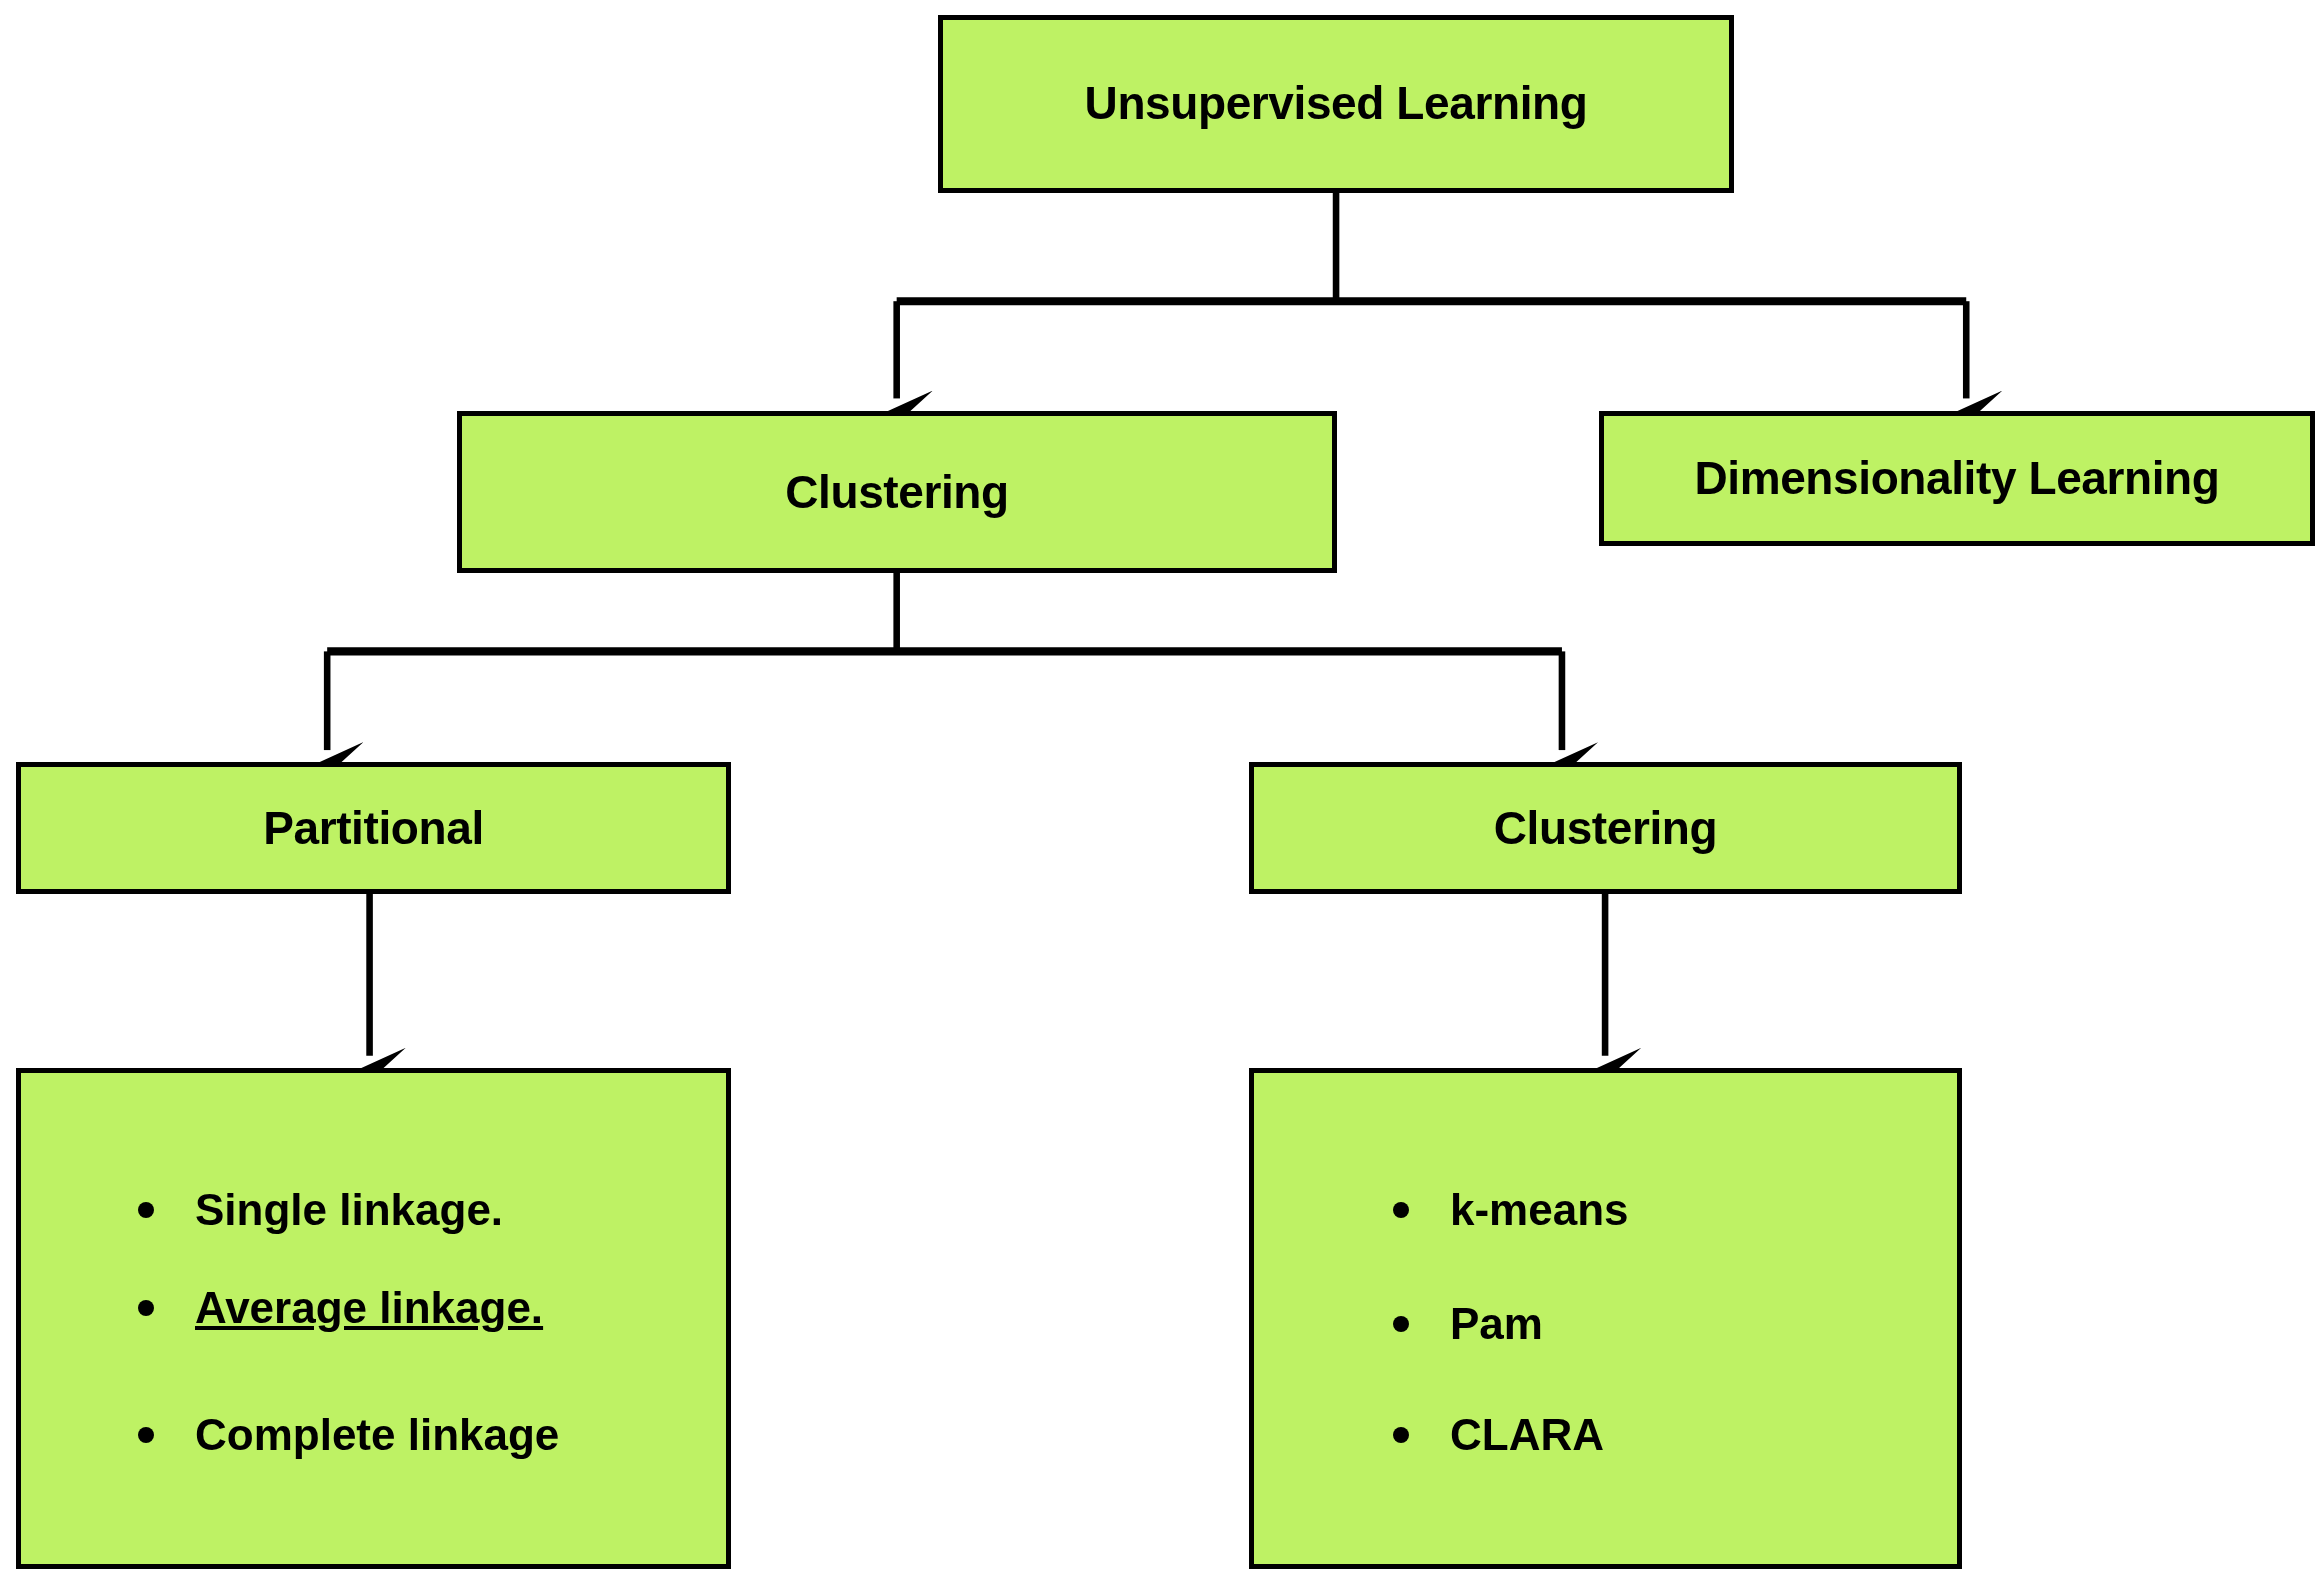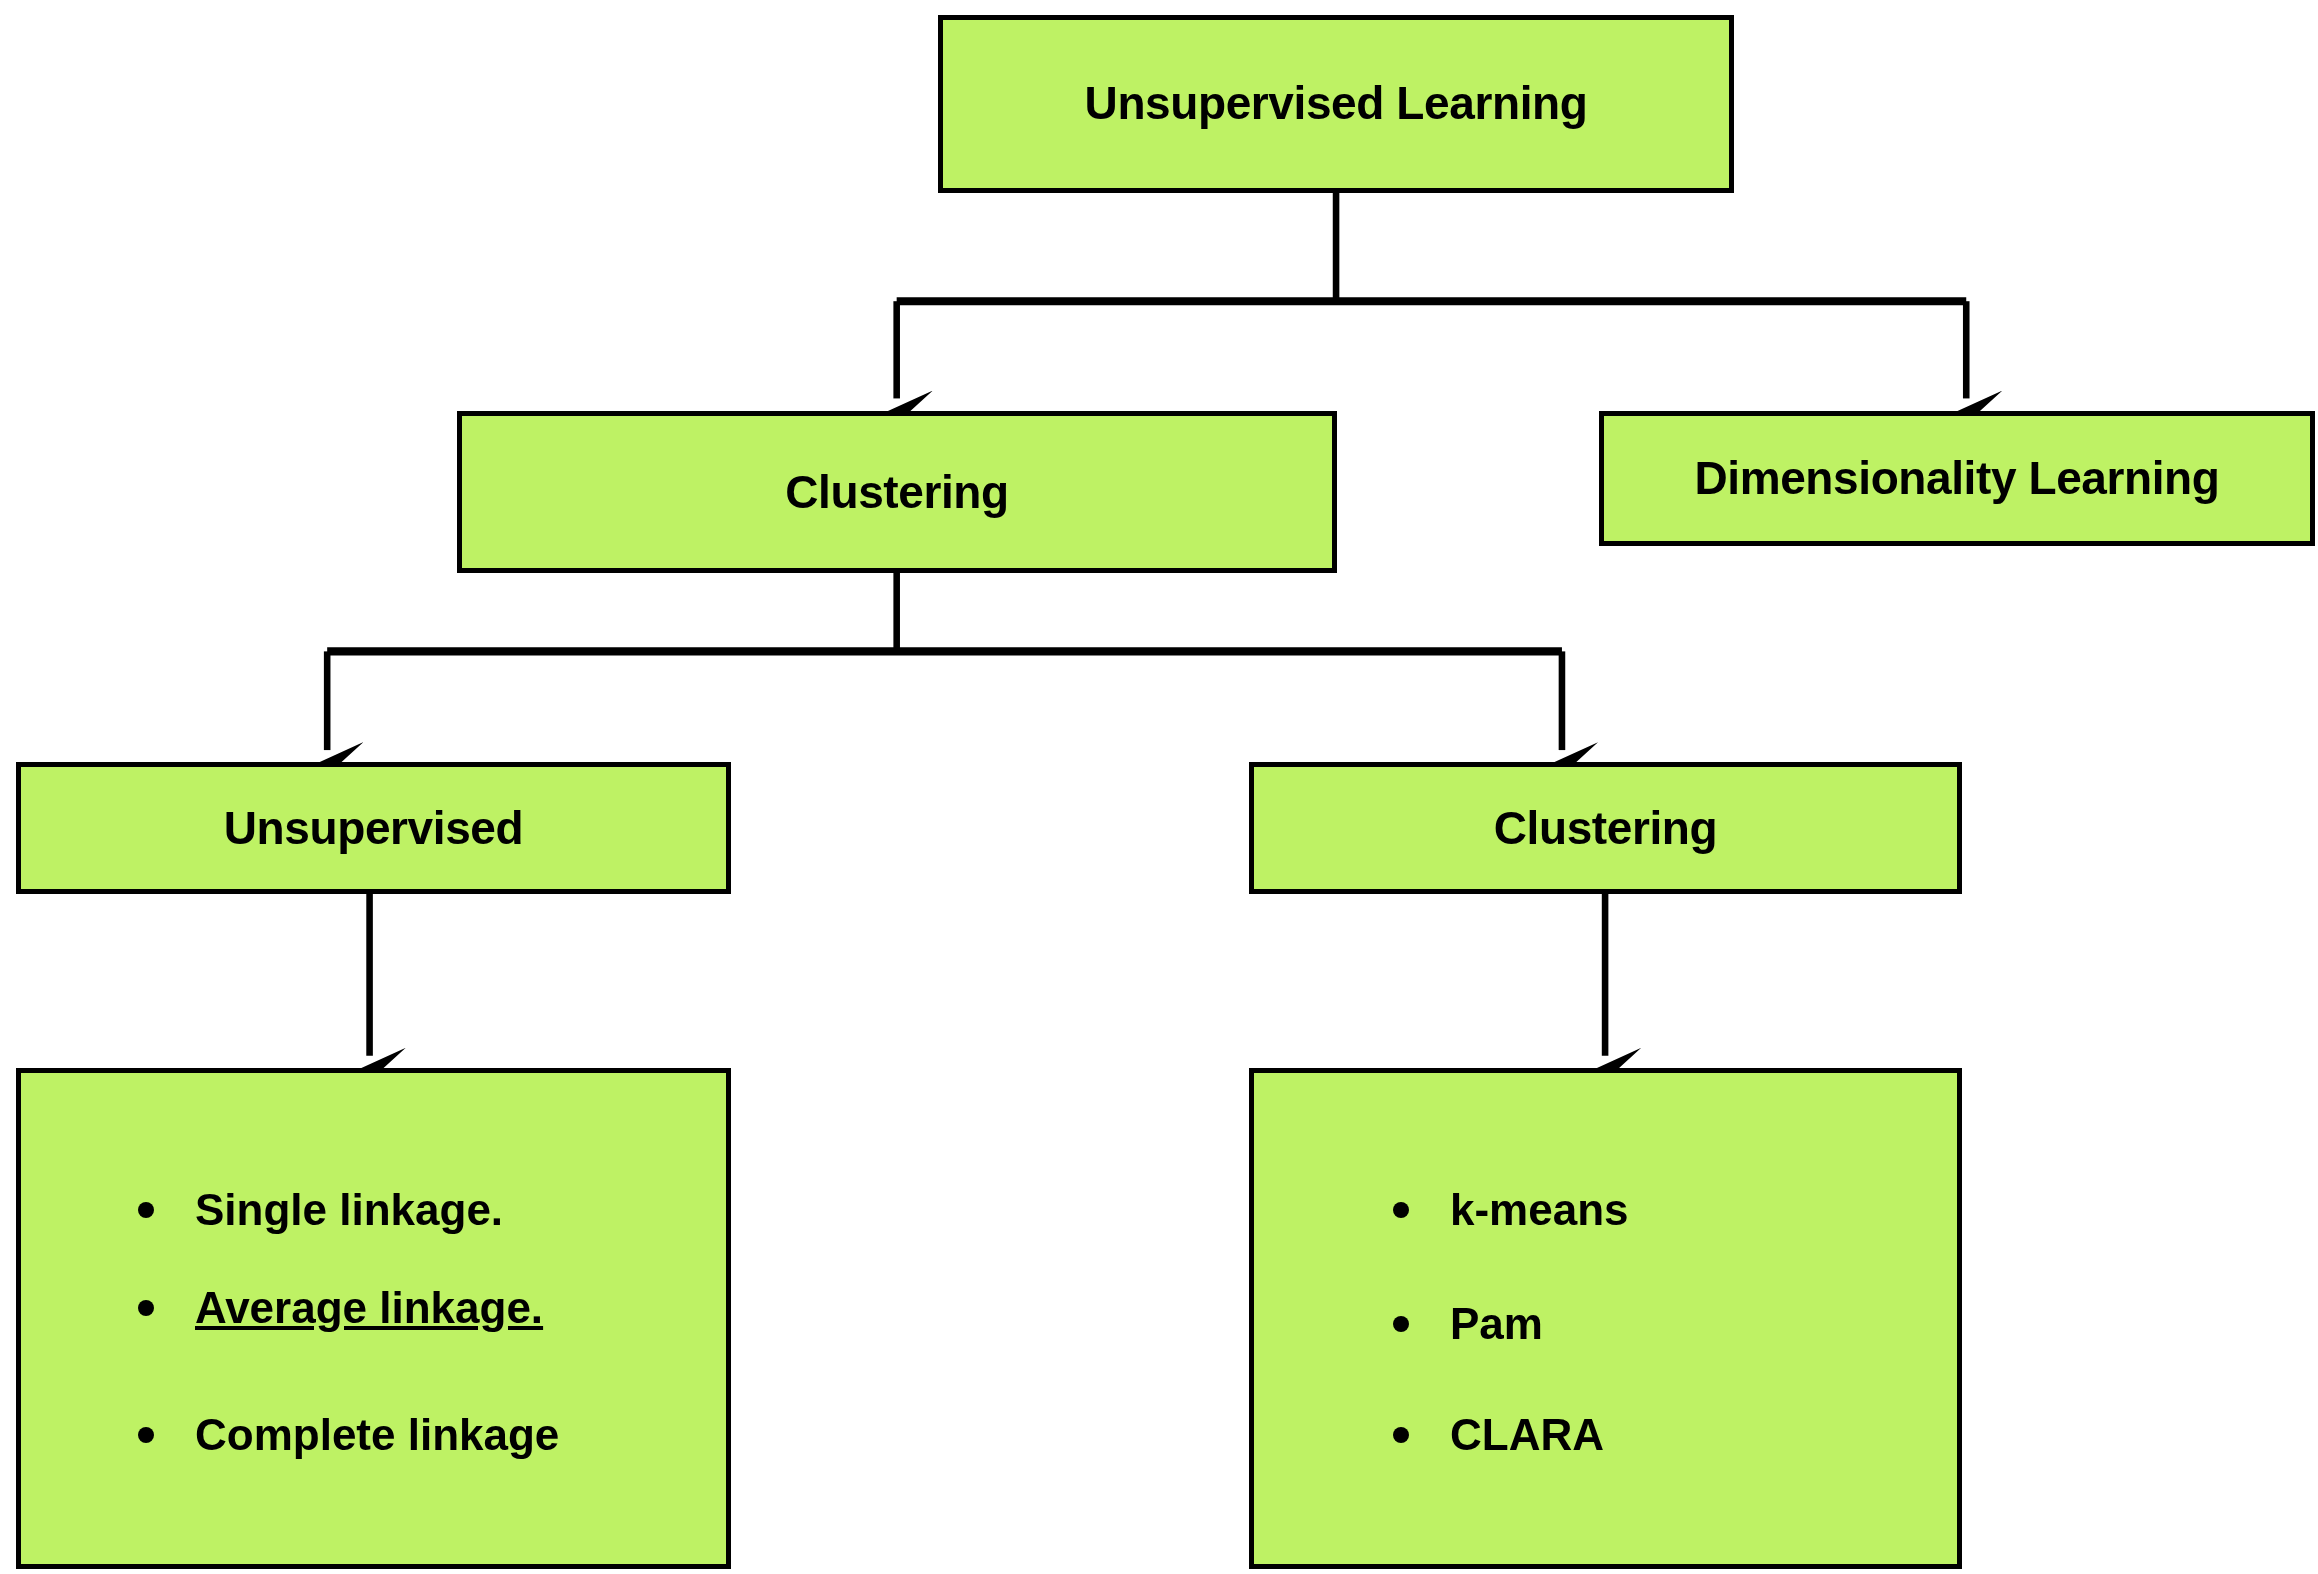--- a/index.html
+++ b/index.html
@@ -115,21 +115,21 @@
 
   <div class="node" style="left:457px; top:411px; width:880px; height:162px;">
     <span class="node-label">Clustering</span>
   </div>
 
   <div class="node" style="left:1599px; top:411px; width:716px; height:135px;">
     <span class="node-label">Dimensionality Learning</span>
   </div>
 
   <div class="node" style="left:16px; top:762px; width:715px; height:132px;">
-    <span class="node-label">Unsupervised</span>
+    <span class="node-label">Partitional</span>
   </div>
 
   <div class="node" style="left:1249px; top:762px; width:713px; height:132px;">
     <span class="node-label">Clustering</span>
   </div>
 
   <div class="node list-node" style="left:16px; top:1068px; width:715px; height:501px;">
     <ul class="bullet-list">
       <li class="bullet-item" style="top:113px;">
         <span class="bullet-dot" style="margin-left:117px; margin-right:41px;"></span>

